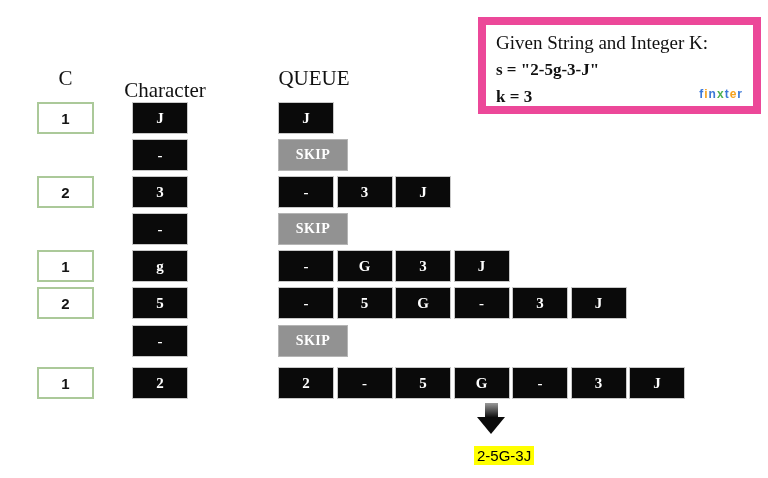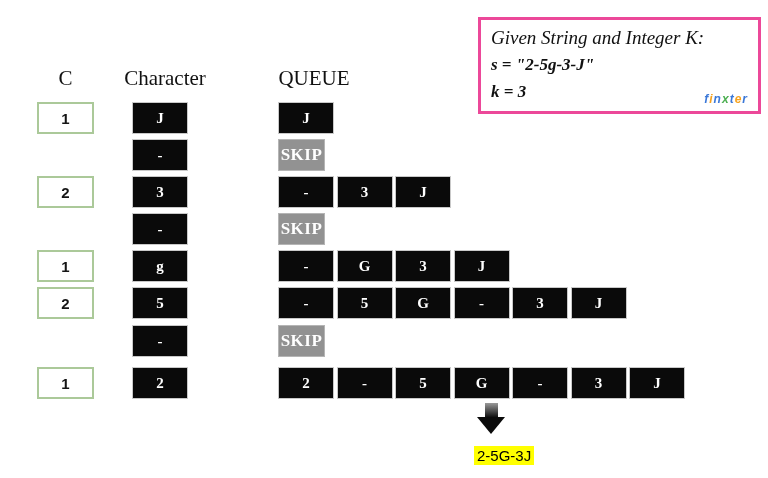--- a/index.html
+++ b/index.html
@@ -5,29 +5,28 @@
   html,body{margin:0;padding:0;background:#ffffff;}
   .canvas{
     position:relative;width:768px;height:478px;background:#ffffff;overflow:hidden;
     font-family:"Liberation Serif", serif;
   }
   .col-header{
     position:absolute;top:66px;height:24px;font-size:21px;color:#111;
     text-align:center;white-space:nowrap;
   }
   #hdr-c{left:37px;width:57px;}
-  #hdr-character{left:117px;width:96px;}
+  #hdr-character{left:117px;width:96px;margin-top:12px;}
   #hdr-queue{left:274px;width:80px;text-align:center;}
 
   
   .info-box{
     position:absolute;left:478px;top:17px;width:283px;height:97px;
-    box-sizing:border-box;border:3px solid #ec4899;background:#fff;
+    box-sizing:border-box;border:8px solid #ec4899;background:#fff;
     padding:4px 22px 4px 10px;
-    font-style:italic;
   }
   .info-title{font-size:19px;color:#111;line-height:27px;}
   .info-line{font-size:17px;font-weight:bold;color:#111;line-height:27px;}
   .brand{position:absolute;right:10px;bottom:5px;font-family:"Liberation Sans",sans-serif;
     font-size:12px;font-weight:bold;letter-spacing:1px;}
 
   
   .cbox{
     position:absolute;left:37px;width:57px;height:32px;box-sizing:border-box;
     background:#fff;border:2px solid #abc999;
@@ -35,23 +34,23 @@
     display:flex;align-items:center;justify-content:center;
   }
   .blackbox{
     position:absolute;width:56px;height:32px;box-sizing:border-box;
     background:#0a0a0a;border:1px solid #c9c9c9;
     color:#fff;font-family:"Liberation Serif",serif;font-weight:bold;font-size:15px;
     display:flex;align-items:center;justify-content:center;
   }
   .charbox{left:132px;}
   .skipbox{
-    position:absolute;left:278px;width:47px;height:32px;box-sizing:border-box;
+    position:absolute;left:278px;width:70px;height:32px;box-sizing:border-box;
     background:#929292;border:1px solid #b5b5b5;
-    color:#fff;font-family:"Liberation Serif",serif;font-weight:bold;font-size:17px;
+    color:#fff;font-family:"Liberation Serif",serif;font-weight:bold;font-size:14px;
     letter-spacing:0.5px;display:flex;align-items:center;justify-content:center;
   }
 
   
   .arrow{position:absolute;left:477px;top:403px;width:28px;}
   .arrow-stem{width:13px;height:14px;margin:0 auto;background:linear-gradient(to bottom,#9a9a9a,#111);}
   .arrow-head{width:0;height:0;margin:0 auto;border-left:14px solid transparent;
     border-right:14px solid transparent;border-top:17px solid #0b0b0b;}
 
   .result{

